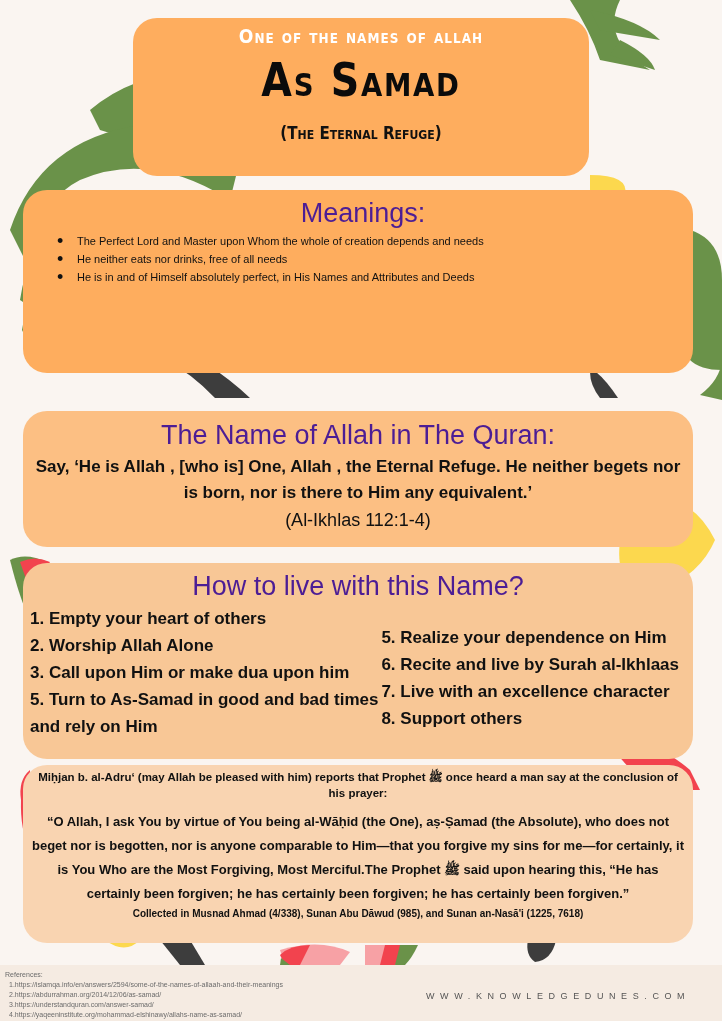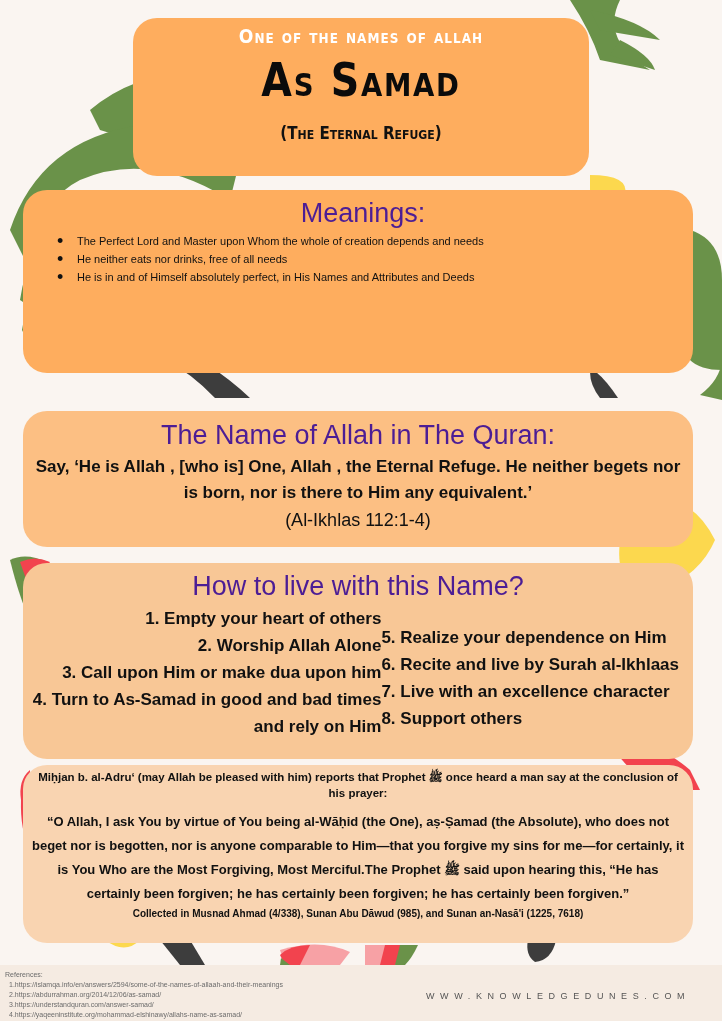--- a/index.html
+++ b/index.html
@@ -52,21 +52,21 @@
 
     
     #quran { left: 23px; top: 398px; width: 670px; height: 136px; text-align: center; padding-top: 7px; margin-top: 13px; }
     #quran .body { font-weight: bold; font-size: 17px; line-height: 26px; padding: 0 12px; }
     #quran .ref { font-weight: normal; font-size: 18px; line-height: 28px; }
 
     
     #live { left: 23px; top: 563px; width: 670px; height: 196px; padding-top: 6px; }
     #live .cols { display: flex; padding: 0 8px 0 7px; }
     #live .col { font-weight: bold; font-size: 17px; line-height: 27px; }
-    #live .col.left { width: 353px; text-align: right; }
+    #live .col.left { width: 353px; }
     #live .col.right { width: 305px; margin-top: 19px; }
 
     
     #hadith { left: 23px; top: 765px; width: 670px; height: 178px; text-align: center; padding: 4px 8px 0 8px; }
     #hadith .intro { font-weight: bold; font-size: 11.5px; line-height: 16px; }
     #hadith .quote { font-weight: bold; font-size: 13px; line-height: 24px; margin-top: 9px; }
     #hadith .source { font-weight: bold; font-size: 10px; line-height: 16px; }
 
     
     #footer {
@@ -147,21 +147,21 @@
   <div class="ref">(Al-Ikhlas 112:1-4)</div>
 </div>
 
 <div id="live" class="card c-peach">
   <div class="card-h">How to live with this Name?</div>
   <div class="cols">
     <div class="col left">
       <div>1. Empty your heart of others</div>
       <div>2. Worship Allah Alone</div>
       <div>3. Call upon Him or make dua upon him</div>
-      <div>4. Turn to As-Samad in good and bad times and rely on Him</div>
+      <div>5. Turn to As-Samad in good and bad times and rely on Him</div>
     </div>
     <div class="col right">
       <div>5. Realize your dependence on Him</div>
       <div>6. Recite  and live by Surah al-Ikhlaas</div>
       <div>7. Live with an excellence character</div>
       <div>8. Support others</div>
     </div>
   </div>
 </div>
 

